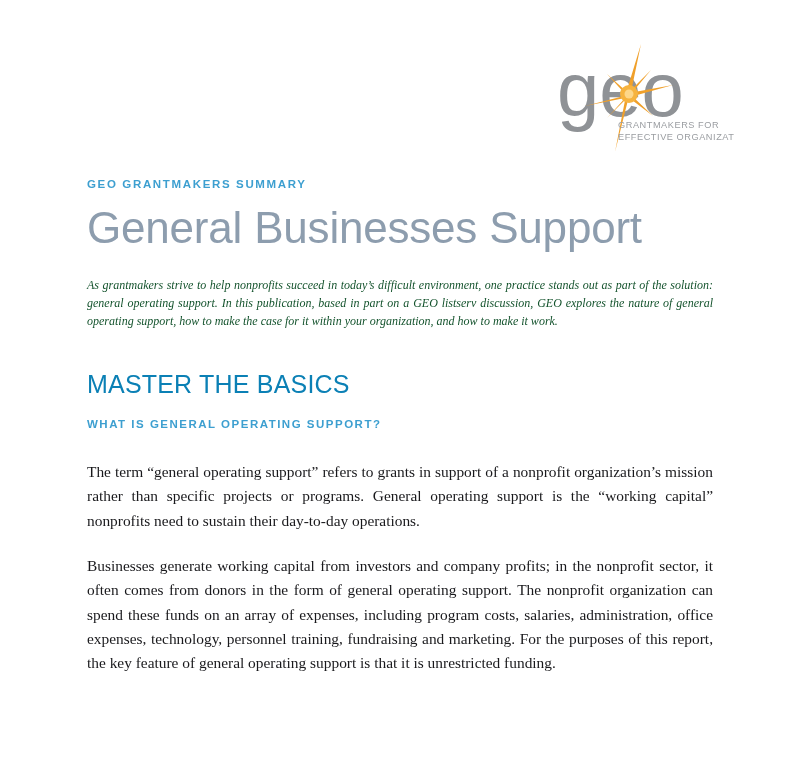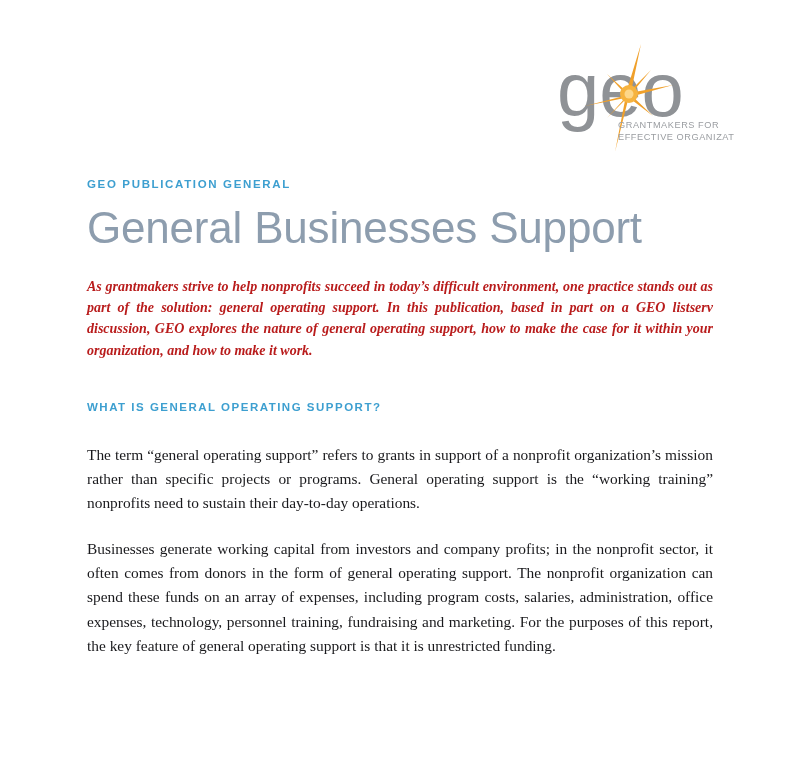--- a/index.html
+++ b/index.html
@@ -66,26 +66,25 @@
     font-weight: 400;
     font-size: 24px;
     line-height: 1.1;
     color: #0b80b5;
     margin: 0 0 26px 0;
   }
 
   .intro {
     font-family: "Liberation Serif", "DejaVu Serif", serif;
     font-style: italic;
-    font-size: 14px;
+    font-size: 12px;
     line-height: 1.52;
     text-align: justify;
-    color: #b91c1c;
+    color: #14532d;
     margin: 0 0 40px 0;
-    font-weight: bold;
   }
 
   .section-head {
     font-family: "Liberation Sans", "DejaVu Sans", sans-serif;
     font-weight: 400;
     font-size: 25px;
     line-height: 1.1;
     letter-spacing: 0.2px;
     color: #0b80b5;
     margin: 0 0 20px 0;
@@ -129,28 +128,29 @@
         <circle cx="74" cy="50" r="4.5" fill="#fdd78a"></circle>
       </g>
 
       <text x="63" y="84" font-family="Liberation Sans, DejaVu Sans, sans-serif" font-size="9.2" letter-spacing="0.55" fill="#9a9da1">GRANTMAKERS FOR</text>
       <text x="63" y="96" font-family="Liberation Sans, DejaVu Sans, sans-serif" font-size="9.2" letter-spacing="0.55" fill="#9a9da1">EFFECTIVE ORGANIZATIONS</text>
     </svg>
   </div>
 
   <div class="content">
 
-    <p class="eyebrow">GEO PUBLICATION GENERAL</p>
+    <p class="eyebrow">GEO GRANTMAKERS SUMMARY</p>
 
     <h1 class="doc-title">General Businesses Support</h1>
 
 
     <p class="intro">As grantmakers strive to help nonprofits succeed in today’s difficult environment, one practice stands out as part of the solution: general operating support. In this publication, based in part on a GEO listserv discussion, GEO explores the nature of general operating support, how to make the case for it within your organization, and how to make it work.</p>
 
+    <h3 class="section-head">MASTER THE BASICS</h3>
 
     <h4 class="sub-head">WHAT IS GENERAL OPERATING SUPPORT?</h4>
 
-    <p class="body-par">The term “general operating support” refers to grants in support of a nonprofit organization’s mission rather than specific projects or programs. General operating support is the “working training” nonprofits need to sustain their day-to-day operations.</p>
+    <p class="body-par">The term “general operating support” refers to grants in support of a nonprofit organization’s mission rather than specific projects or programs. General operating support is the “working capital” nonprofits need to sustain their day-to-day operations.</p>
 
     <p class="body-par">Businesses generate working capital from investors and company profits; in the nonprofit sector, it often comes from donors in the form of general operating support. The nonprofit organization can spend these funds on an array of expenses, including program costs, salaries, administration, office expenses, technology, personnel training, fundraising and marketing. For the purposes of this report, the key feature of general operating support is that it is unrestricted funding.</p>
 
   </div>
 </div>
 
 </body></html>

